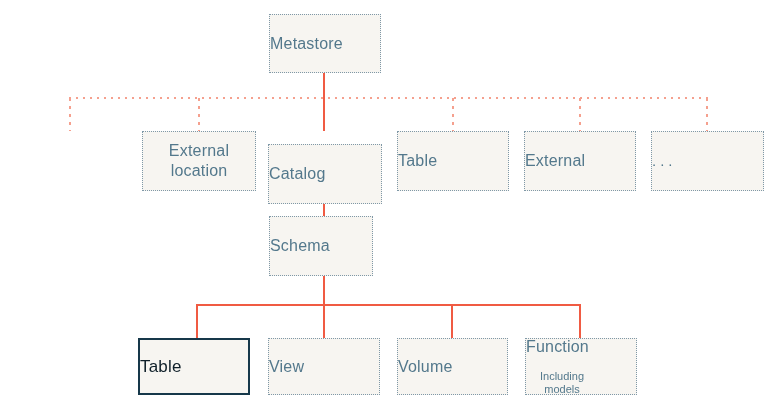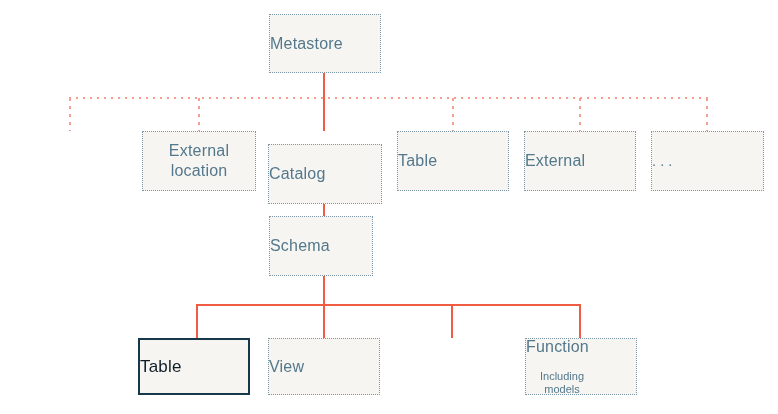--- a/index.html
+++ b/index.html
@@ -110,18 +110,21 @@
   <div class="node" style="left:269px;top:216px;width:104px;height:60px">
     <span class="label">Schema</span>
   </div>
 
   <div class="node highlight" style="left:138px;top:338px;width:112px;height:57px">
     <span class="label">Table</span>
   </div>
   <div class="node" style="left:268px;top:338px;width:112px;height:57px">
     <span class="label">View</span>
   </div>
+  <div class="node" style="left:397px;top:338px;width:111px;height:57px">
+    <span class="label">Volume</span>
+  </div>
   <div class="node" style="left:525px;top:338px;width:112px;height:57px">
     <span class="label">Function</span>
     <span class="sublabel">Including models</span>
   </div>
 
 </div>
 
 </body></html>

